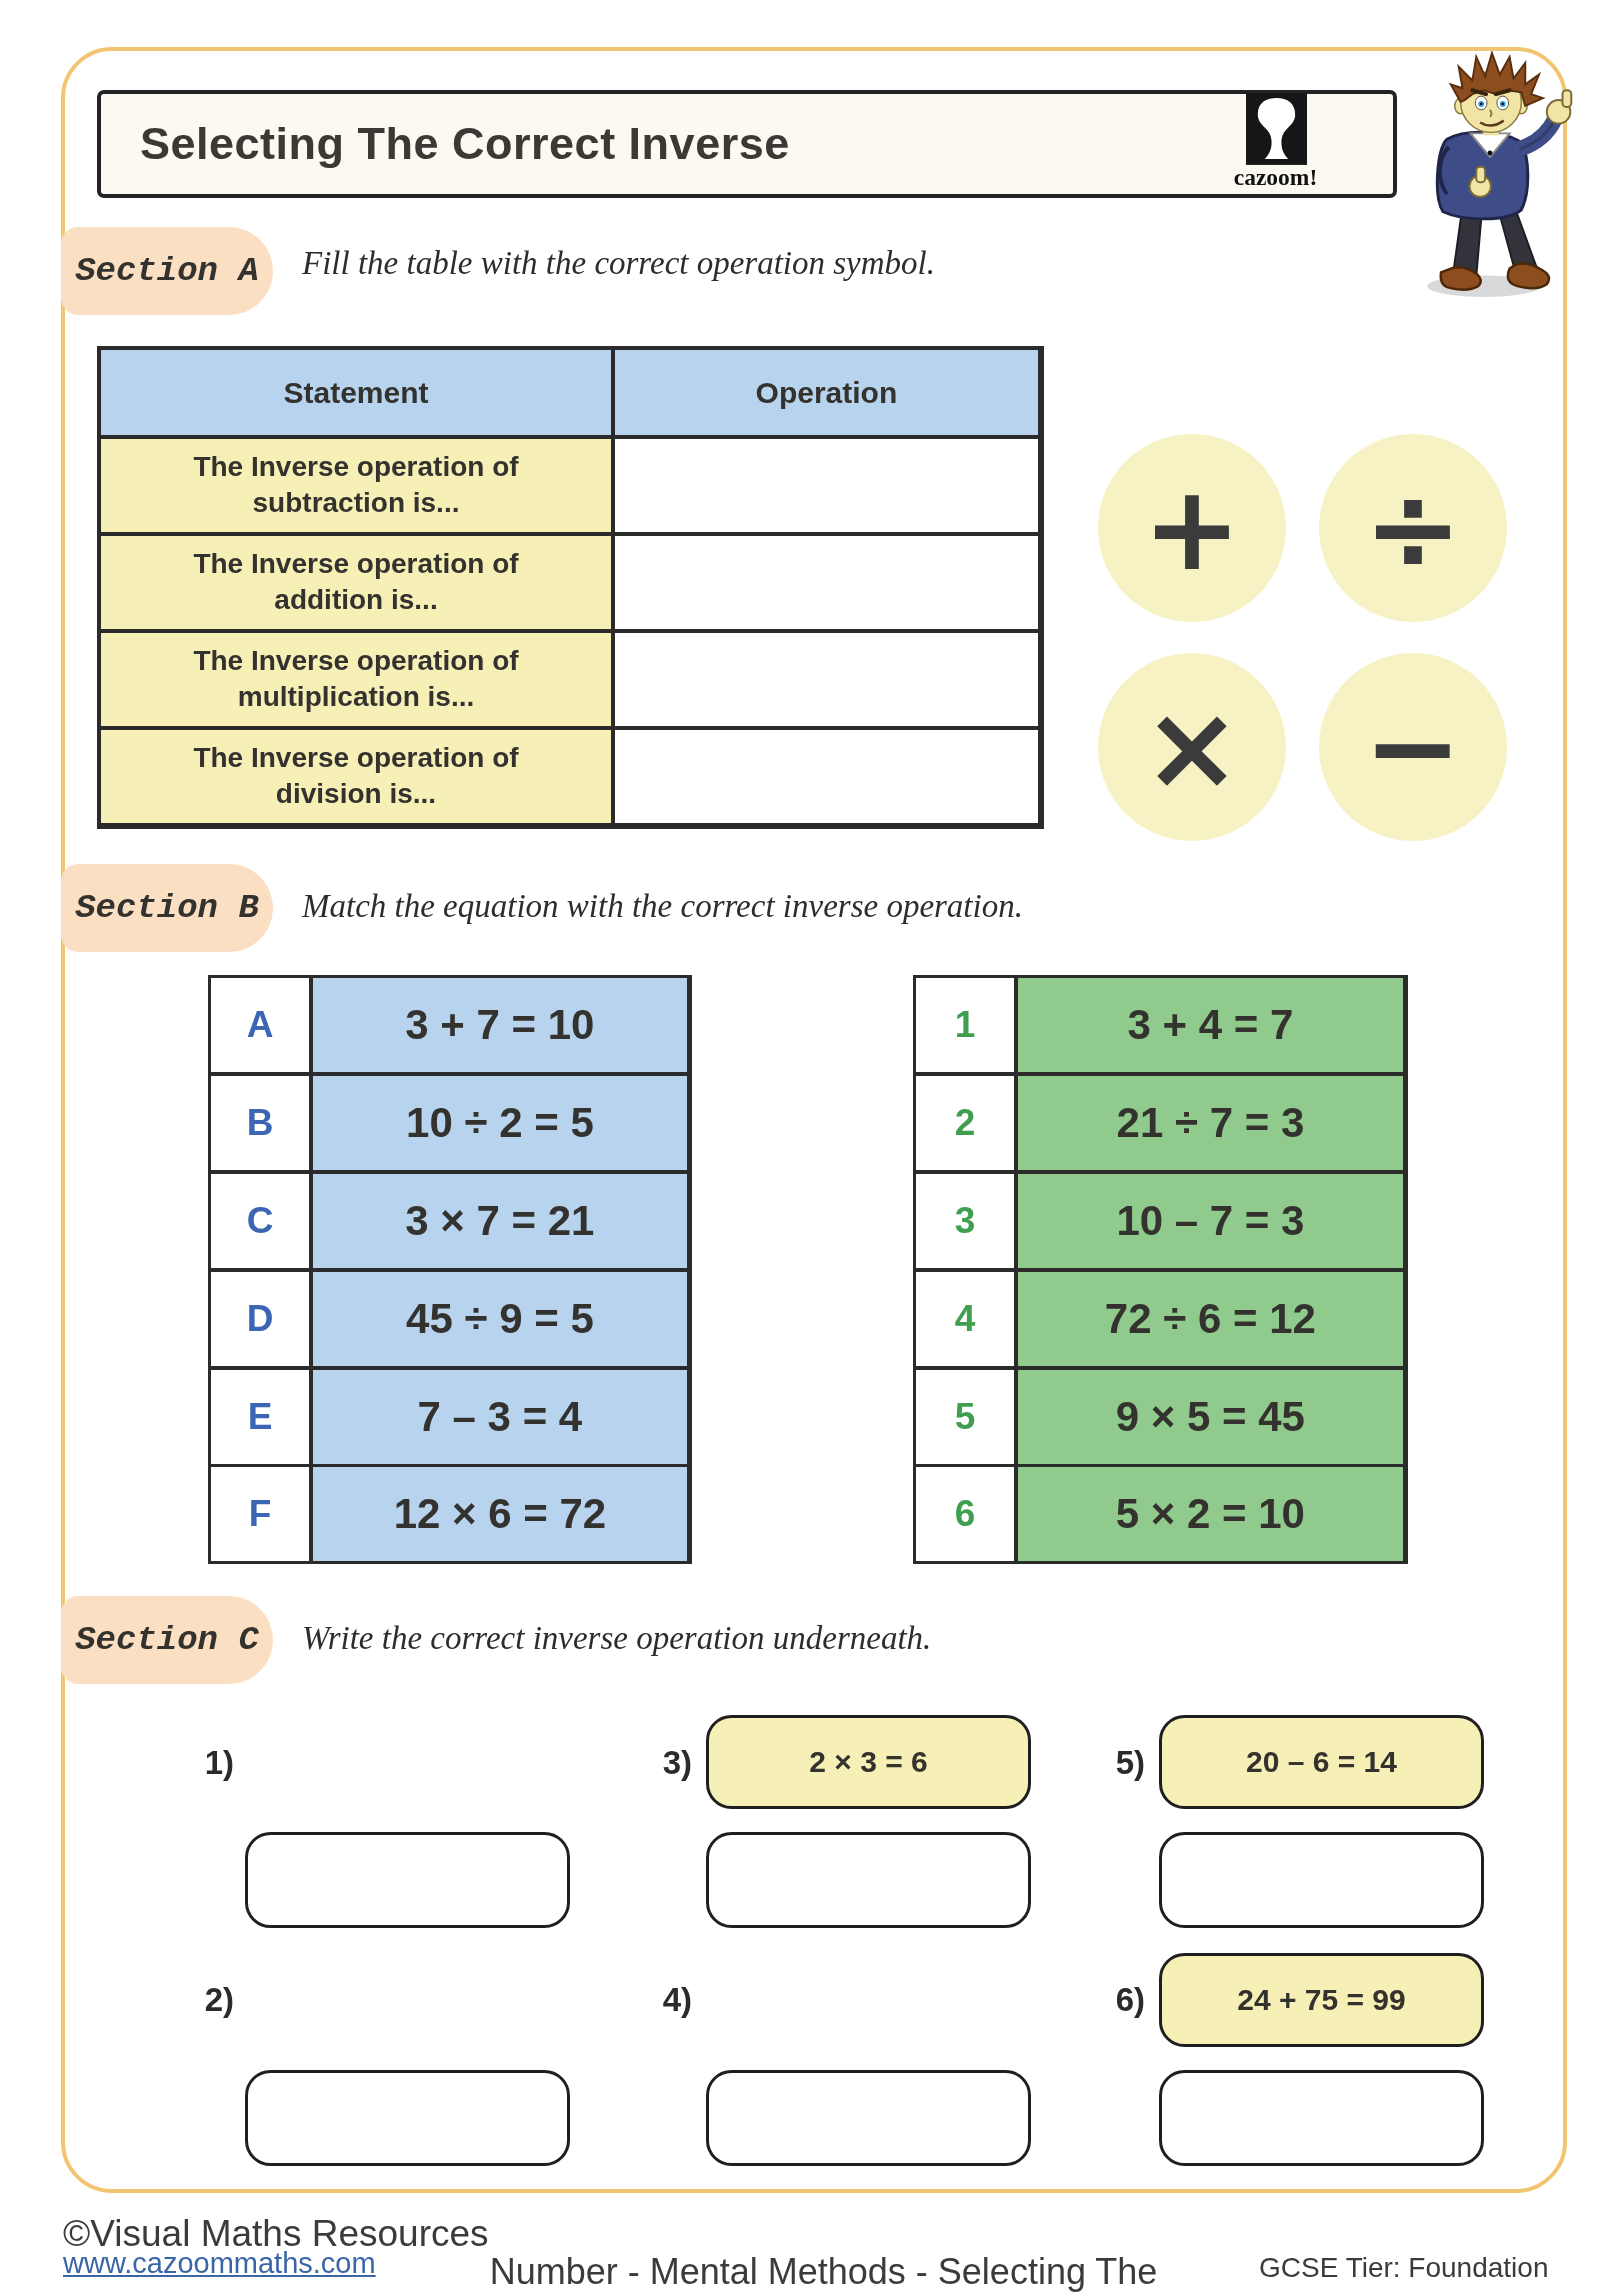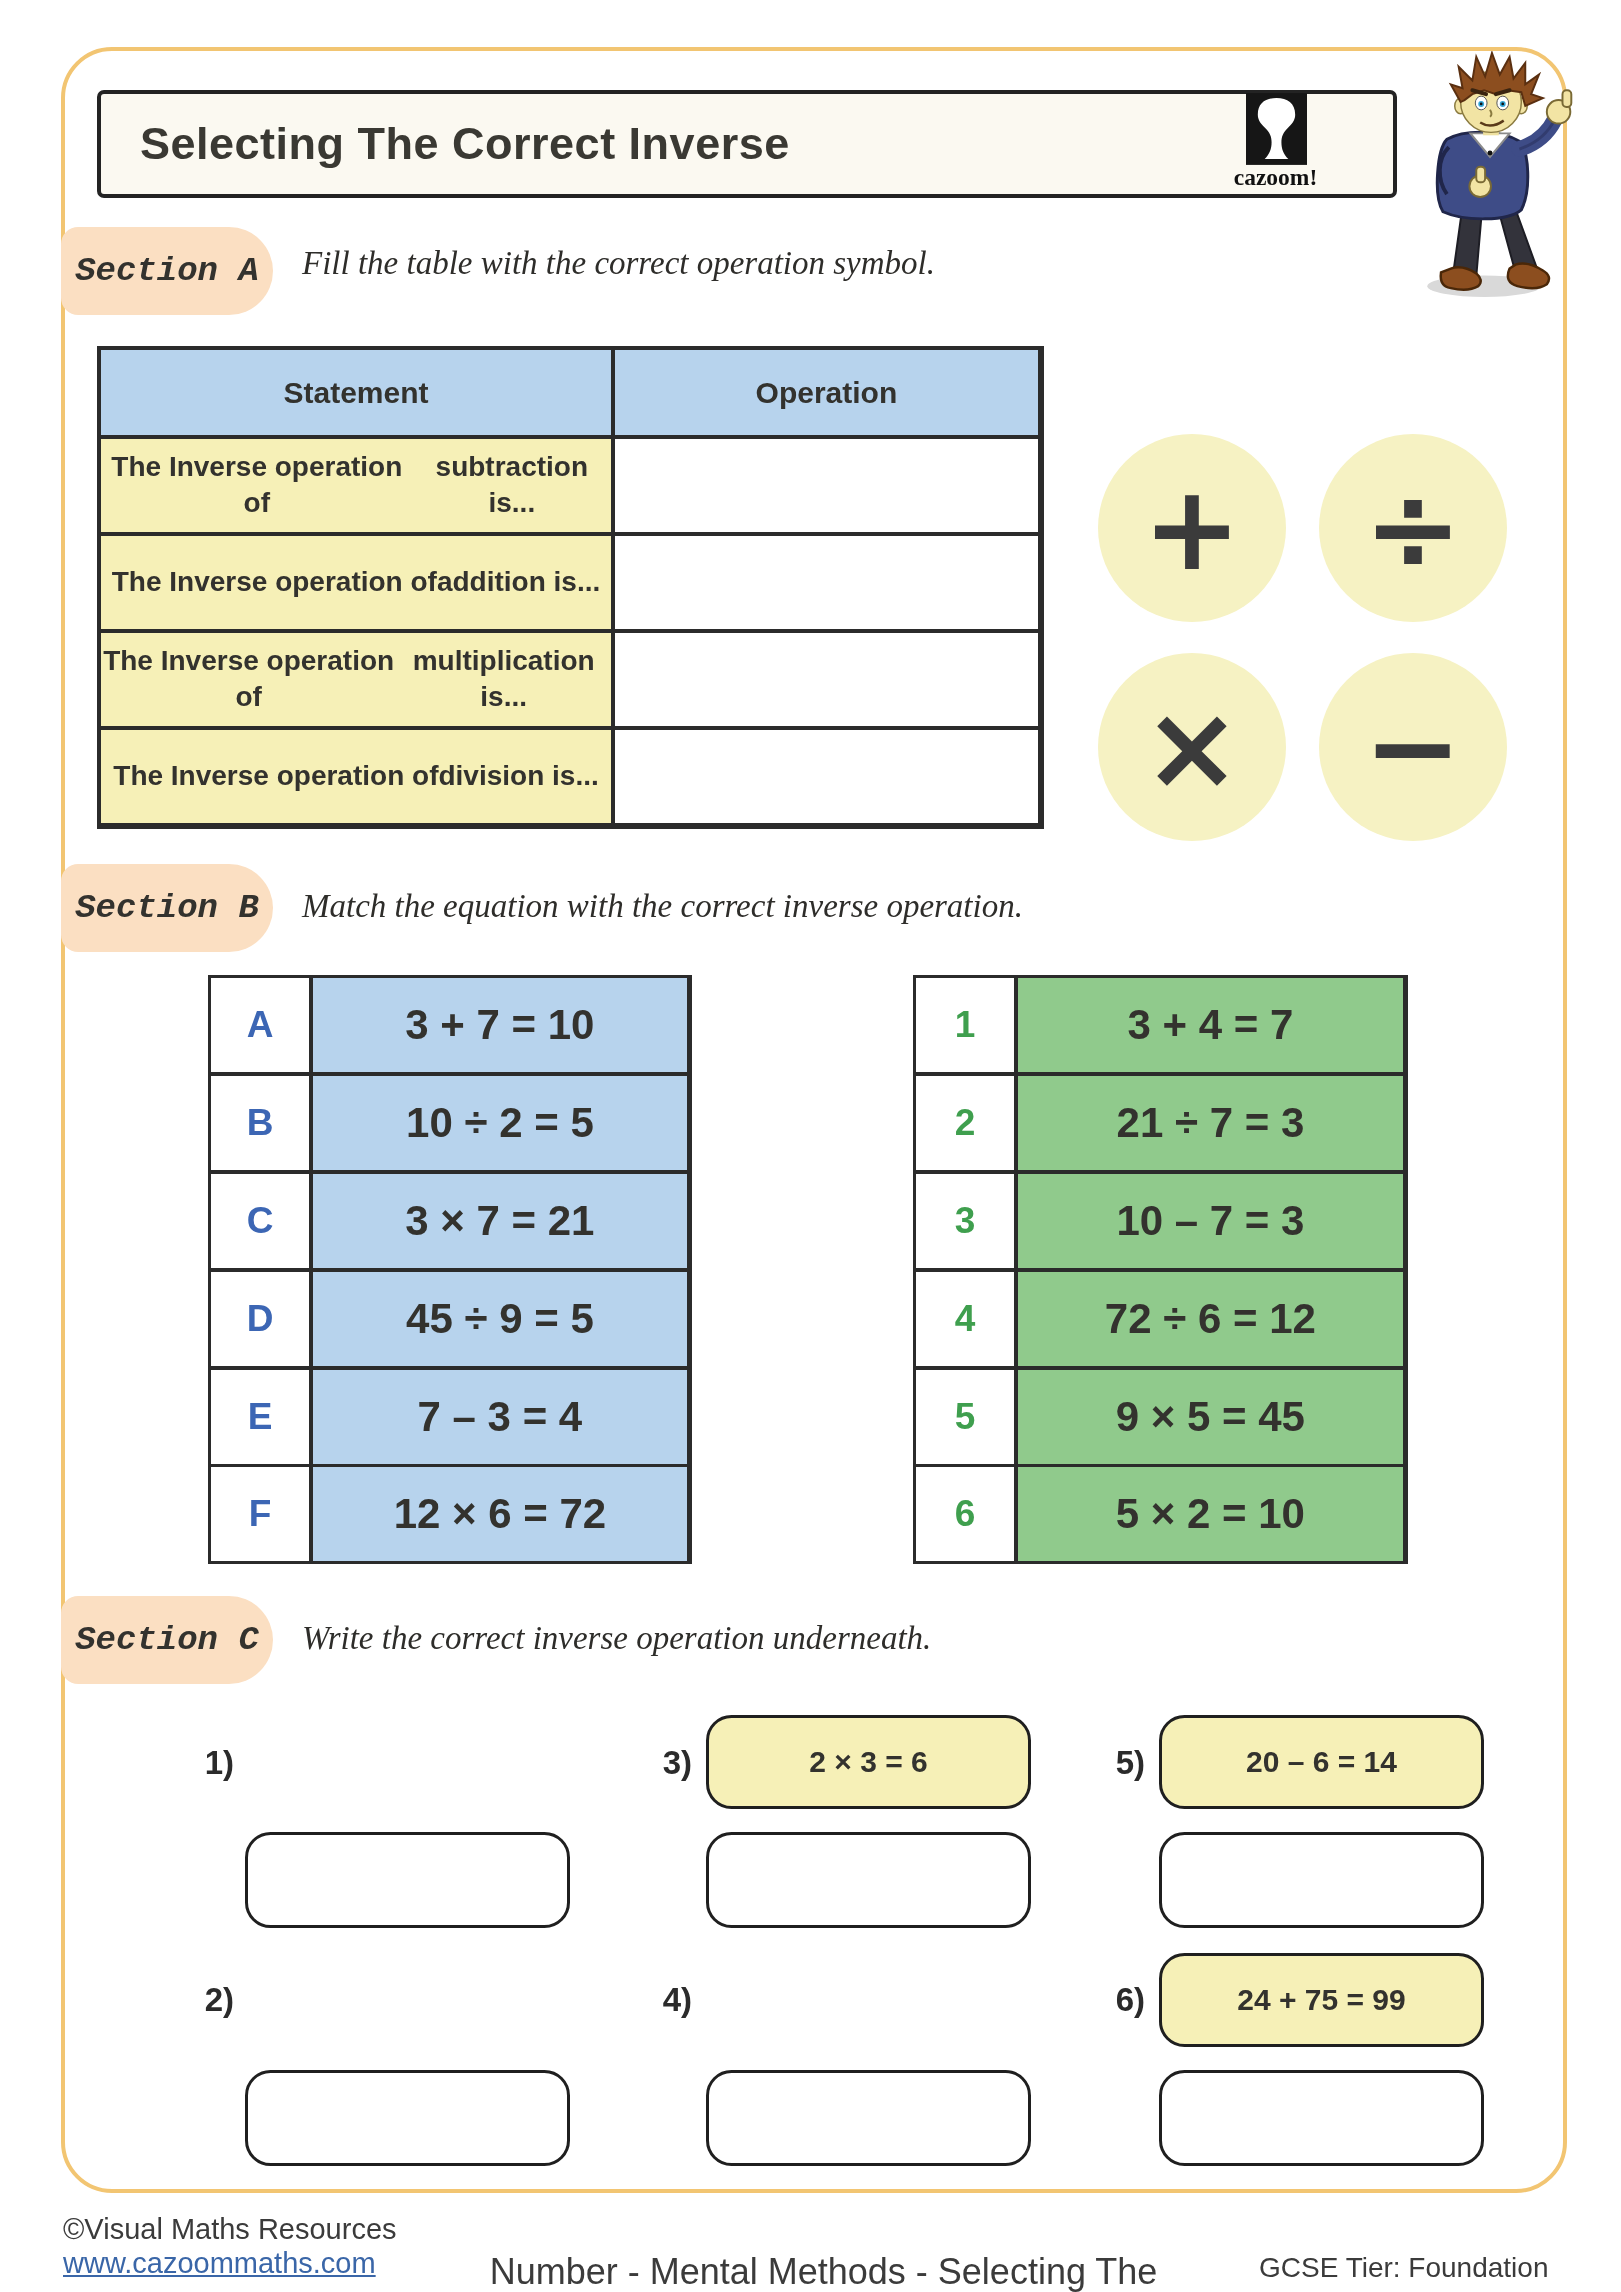--- a/index.html
+++ b/index.html
@@ -44,21 +44,21 @@
     position: absolute; left: 97px; top: 346px; width: 947px; height: 483px;
     display: grid; grid-template-columns: 510px 423px;
     grid-template-rows: 85px repeat(4, 93px);
     background: #2B2B2B; gap: 3.9px; border: 4.9px solid #2B2B2B;
   }
   .tableA .hcell {
     background: #B7D3ED; display: flex; align-items: center; justify-content: center;
     font-size: 30px; font-weight: bold; color: #33322E;
   }
   .tableA .scell {
-    background: #F6F0B7; display: flex; flex-direction: row;
+    background: #F6F0B7; display: flex; flex-direction: column;
     align-items: center; justify-content: center;
     font-size: 28px; font-weight: bold; color: #33322E; line-height: 36px; text-align: center;
   }
   .tableA .ocell { background: #ffffff; }
   .circle {
     position: absolute; width: 188px; height: 188px; border-radius: 50%;
     background: #F6F2C3; display: flex; align-items: center; justify-content: center;
     font-family: "DejaVu Sans", sans-serif; font-size: 118px; font-weight: bold; color: #3B3B3B;
   }
   
@@ -90,21 +90,21 @@
     position: absolute; width: 325px; height: 94px;
     background: #F6F0B7; border: 3.9px solid #1F1F1F; border-radius: 25.5px;
     display: flex; align-items: center; justify-content: center;
     font-size: 30px; font-weight: bold; color: #33322E;
   }
   .a-box {
     position: absolute; width: 325px; height: 96px;
     background: #ffffff; border: 3.9px solid #1F1F1F; border-radius: 25.5px;
   }
   
-  .f-copy { position: absolute; left: 63px; top: 2213px; font-size: 29px; color: #3B3B3B; }
+  .f-copy { position: absolute; left: 63px; top: 2213px; font-size: 37px; color: #3B3B3B; }
   .f-link { position: absolute; left: 63px; top: 2247px; font-size: 29px; color: #3A66A8; text-decoration: underline; cursor: pointer; }
   .f-center { position: absolute; left: 461px; top: 2251px; width: 725px; text-align: center; font-size: 36px; color: #3B3B3B; }
   .f-tier { position: absolute; left: 1259px; top: 2252px; font-size: 28px; color: #3B3B3B; }
 </style>
 </head>
 <body>
 
 <div class="page">
   <div class="frame"></div>
 

